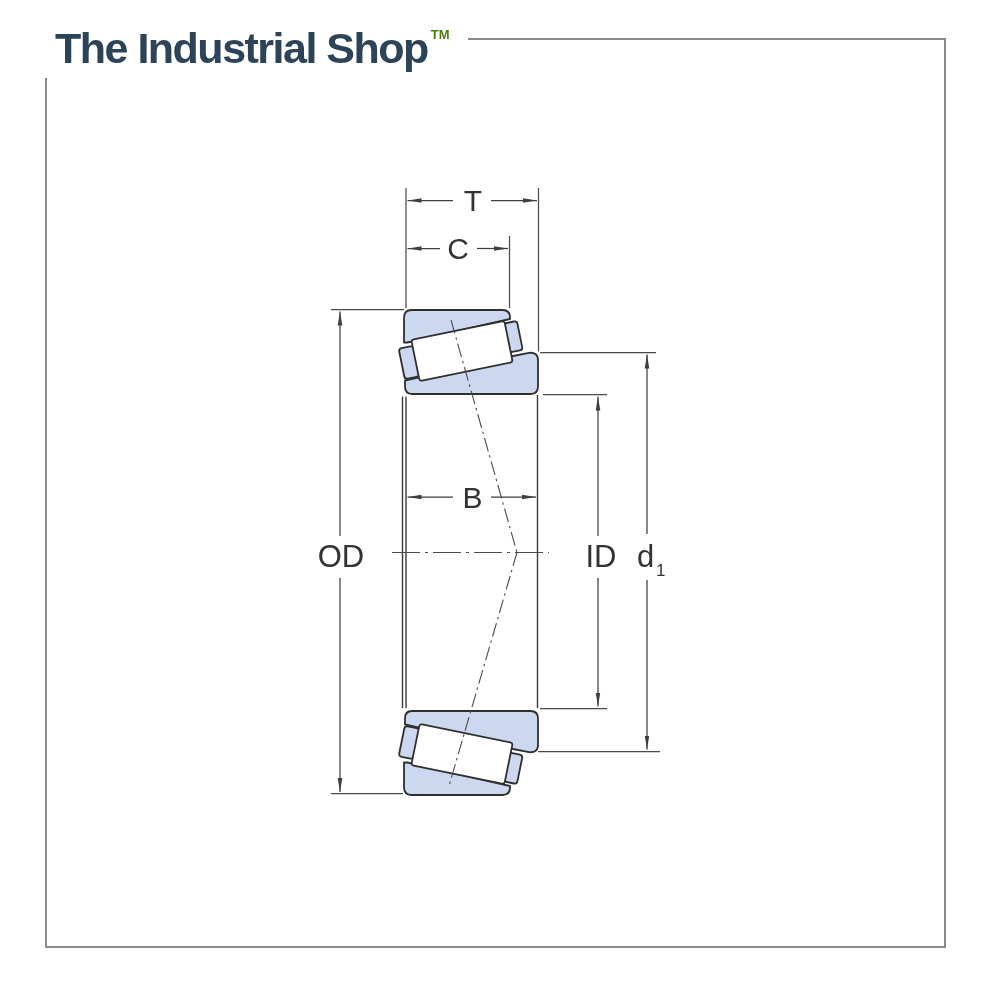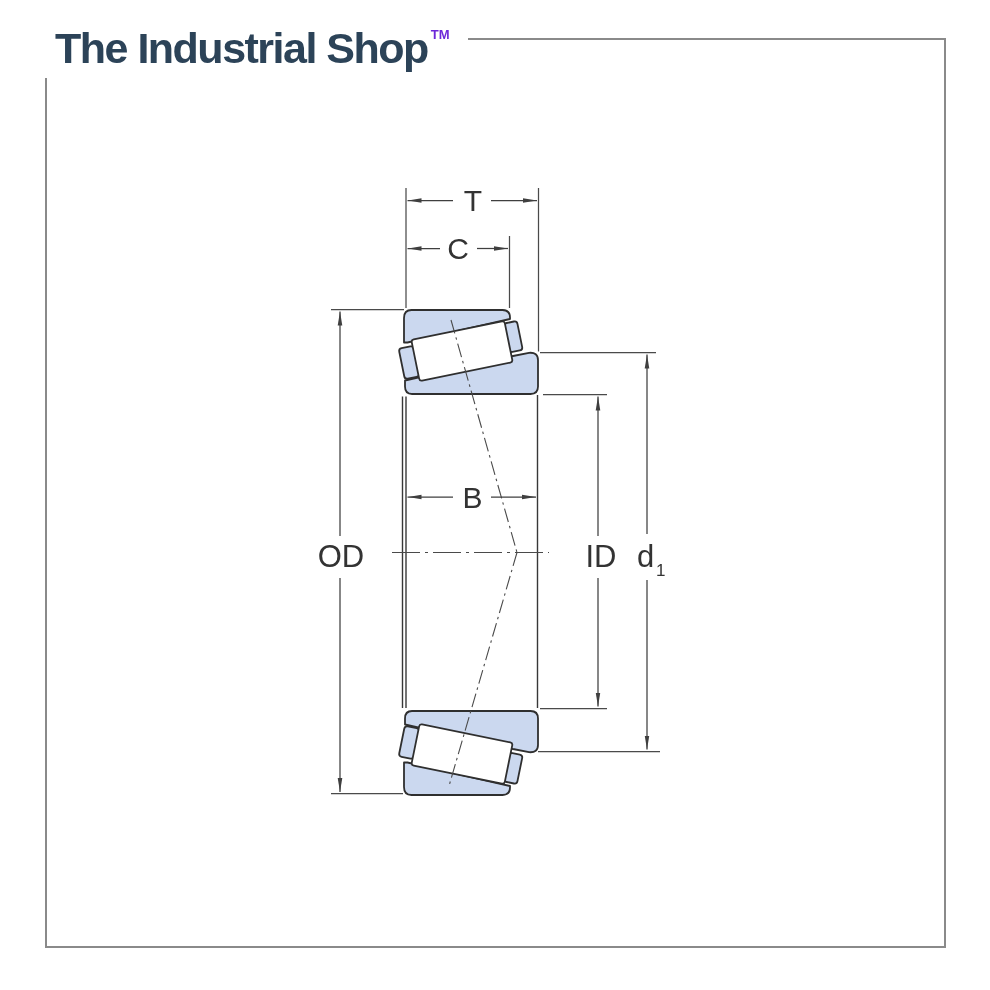--- a/index.html
+++ b/index.html
@@ -15,21 +15,21 @@
     position:absolute;left:28px;top:0;width:440px;height:78px;
     background:#ffffff;display:flex;align-items:flex-end;
     padding-left:27px;box-sizing:border-box;z-index:5;
   }
   .logo-text{
     font-size:43px;font-weight:700;letter-spacing:-1.5px;
     color:#2c4358;line-height:1;padding-bottom:8px;white-space:nowrap;
   }
   .tm{
     font-size:13px;font-weight:700;letter-spacing:0;
-    position:relative;top:-24px;margin-left:3px;color:#6d28d9;
+    position:relative;top:-24px;margin-left:3px;color:#4d7c0f;
   }
   svg{position:absolute;left:0;top:0;z-index:3;}
   text{font-family:"Liberation Sans",sans-serif;fill:#333333;}
 </style>
 </head>
 <body>
 
 <div class="frame"></div>
 
 <div class="logo-box">

